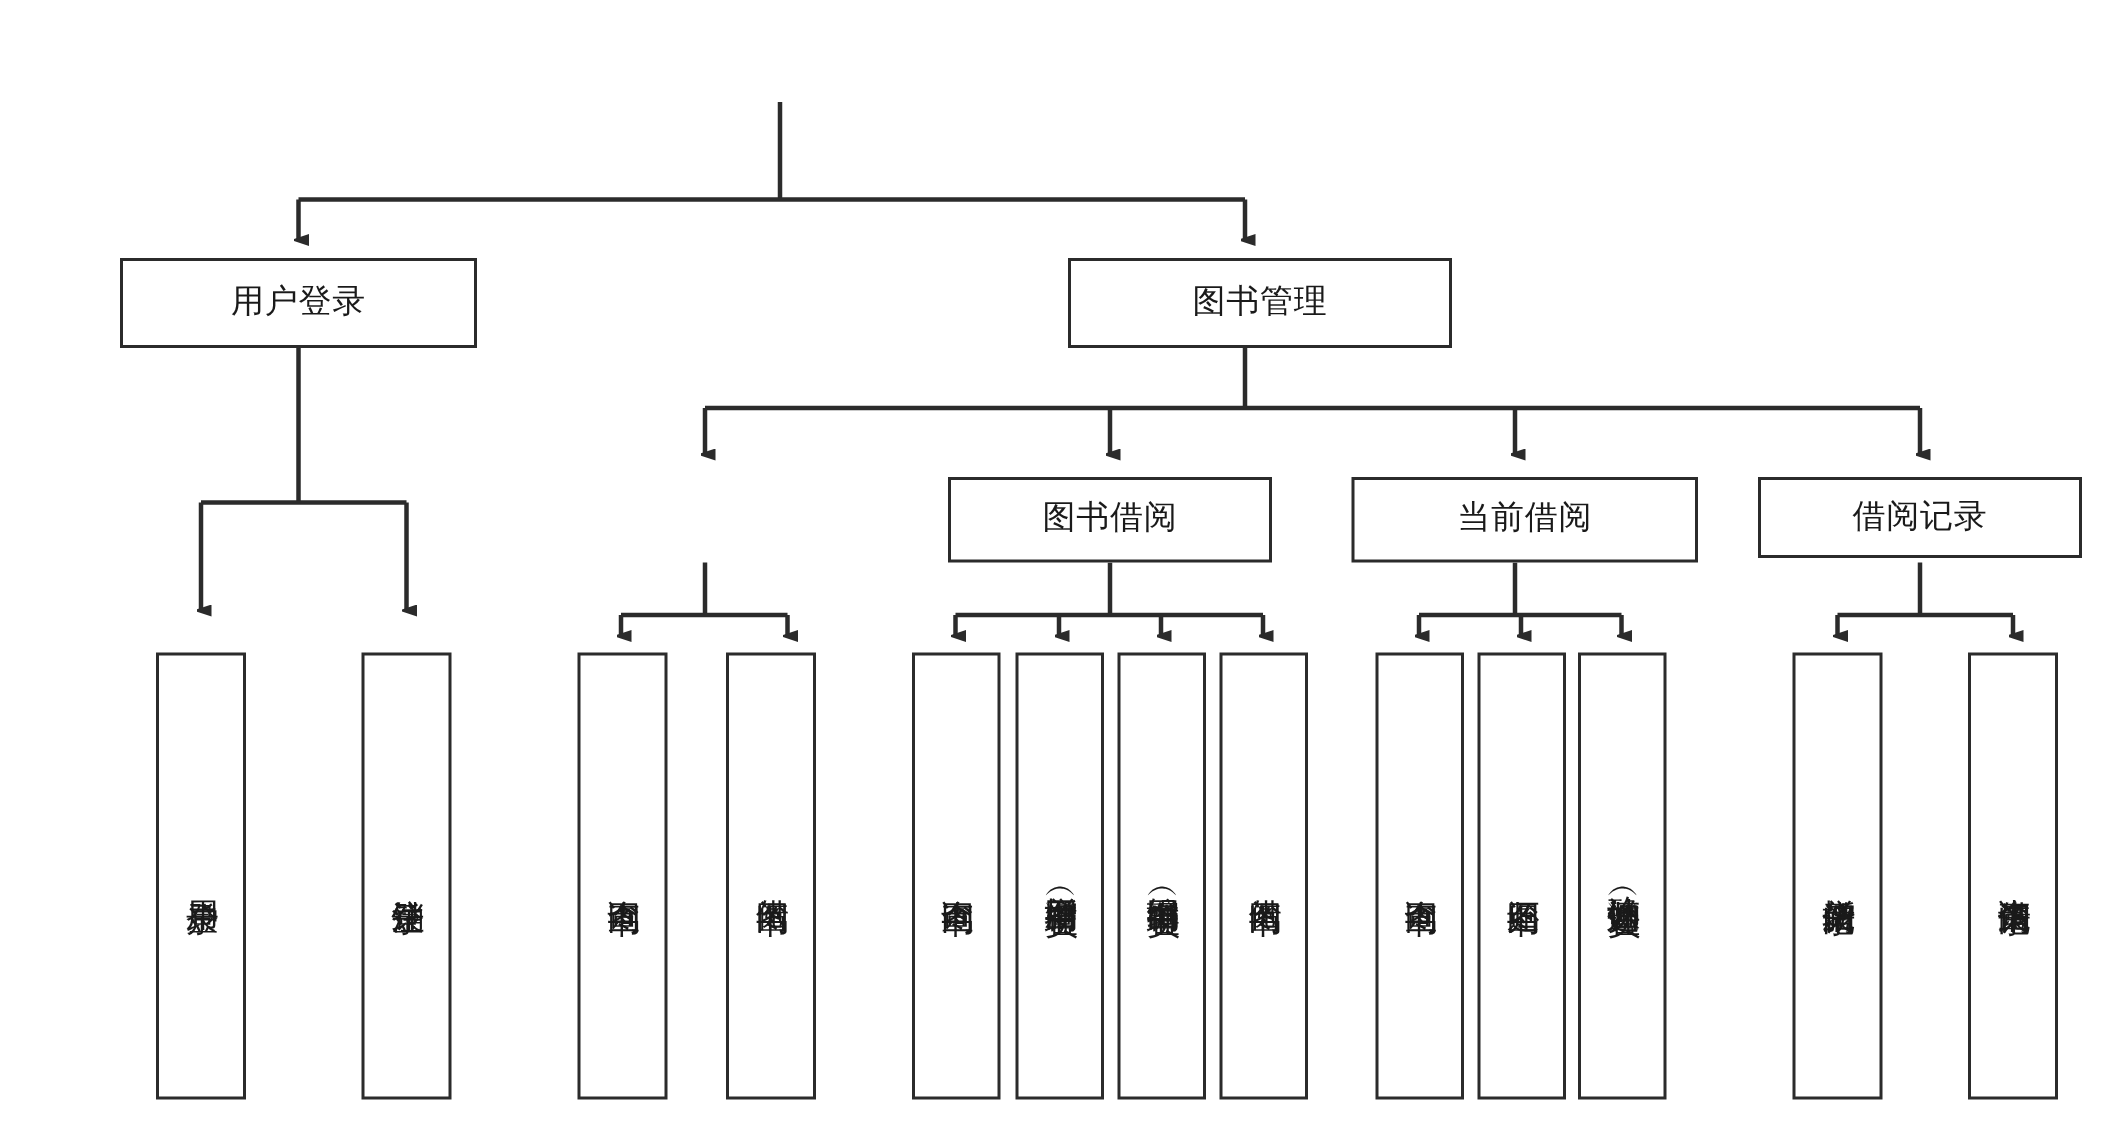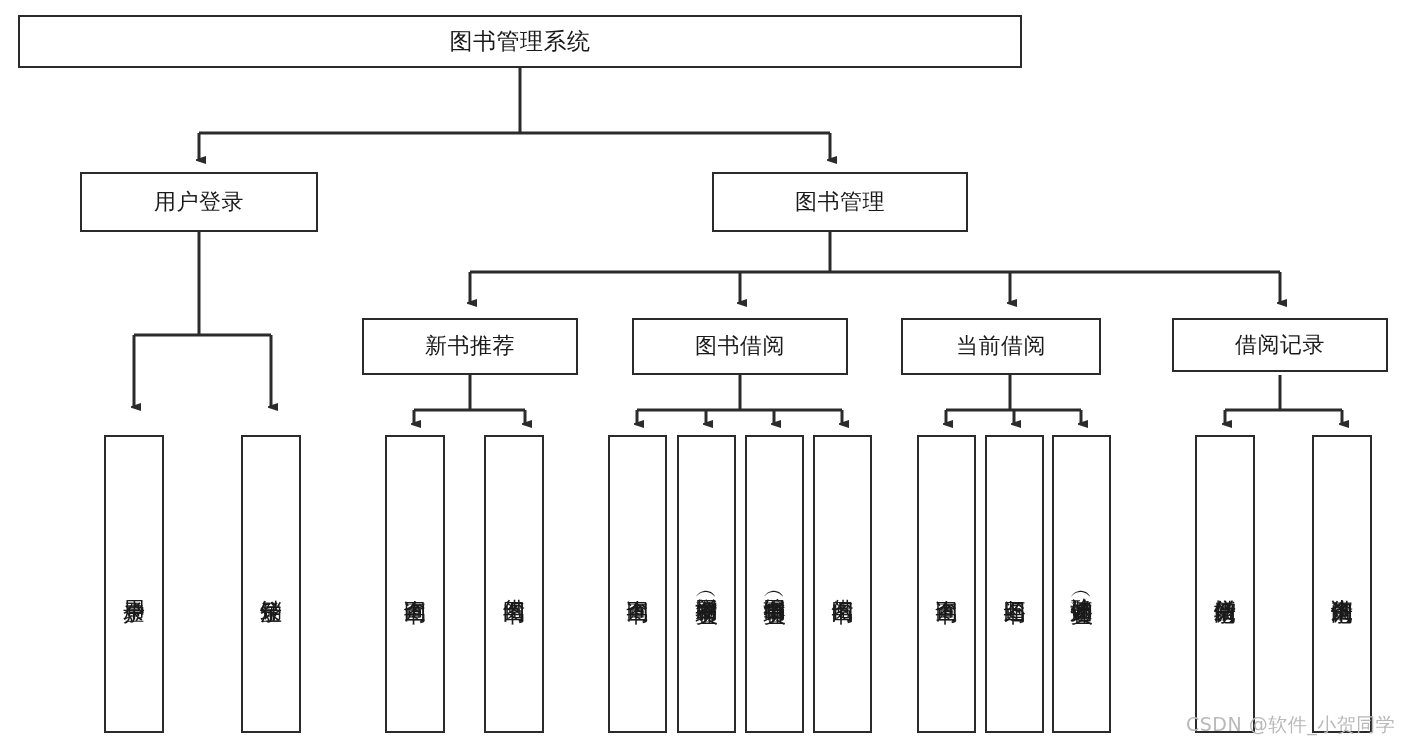--- a/index.html
+++ b/index.html
@@ -111,43 +111,40 @@
       <path d="M1014,410 L1014,424" marker-end="url(#arrowhead)"></path>
       <path d="M1081,410 L1081,424" marker-end="url(#arrowhead)"></path>
 
       <path d="M1280,375 L1280,410"></path>
       <path d="M1225,410 L1342,410"></path>
       <path d="M1225,410 L1225,424" marker-end="url(#arrowhead)"></path>
       <path d="M1342,410 L1342,424" marker-end="url(#arrowhead)"></path>
     </g>
   </svg>
 
-  <div class="node node-h node-title" style="left:18px; top:15px; width:1004px; height:53px;">图书管理系统</div>
 
   <div class="node node-h" style="left:80px; top:172px; width:238px; height:60px;">用户登录</div>
   <div class="node node-h" style="left:712px; top:172px; width:256px; height:60px;">图书管理</div>
 
-  <div class="node node-h" style="left:362px; top:318px; width:216px; height:57px;">新书推荐</div>
   <div class="node node-h" style="left:632px; top:318px; width:216px; height:57px;text-align:right;">图书借阅</div>
-  <div class="node node-h" style="left:901px; top:318px; width:200px; height:57px;">当前借阅</div>
+  <div class="node node-h" style="left:901px; top:318px; width:231px; height:57px;">当前借阅</div>
   <div class="node node-h" style="left:1172px; top:318px; width:216px; height:54px;">借阅记录</div>
 
   <div class="node node-v" style="left:104px; top:435px; width:60px; height:298px;">用户登录</div>
   <div class="node node-v" style="left:241px; top:435px; width:60px; height:298px;">注销登录</div>
 
   <div class="node node-v" style="left:385px; top:435px; width:60px; height:298px;">查询图书</div>
   <div class="node node-v" style="left:484px; top:435px; width:60px; height:298px;">借阅图书</div>
 
   <div class="node node-v" style="left:608px; top:435px; width:59px; height:298px;">查询图书</div>
   <div class="node node-v" style="left:677px; top:435px; width:59px; height:298px;">新增图书（管理员）</div>
   <div class="node node-v" style="left:745px; top:435px; width:59px; height:298px;">编辑图书（管理员）</div>
   <div class="node node-v" style="left:813px; top:435px; width:59px; height:298px;">借阅图书</div>
 
   <div class="node node-v" style="left:917px; top:435px; width:59px; height:298px;">查询图书</div>
   <div class="node node-v" style="left:985px; top:435px; width:59px; height:298px;">归还图书</div>
   <div class="node node-v" style="left:1052px; top:435px; width:59px; height:298px;">确认归还（管理员）</div>
 
   <div class="node node-v" style="left:1195px; top:435px; width:60px; height:298px;">新增借阅记录</div>
   <div class="node node-v" style="left:1312px; top:435px; width:60px; height:298px;">查询借阅记录</div>
 
-  <div class="watermark">CSDN @软件_小贺同学</div>
 
 </div>
 
 </body></html>

